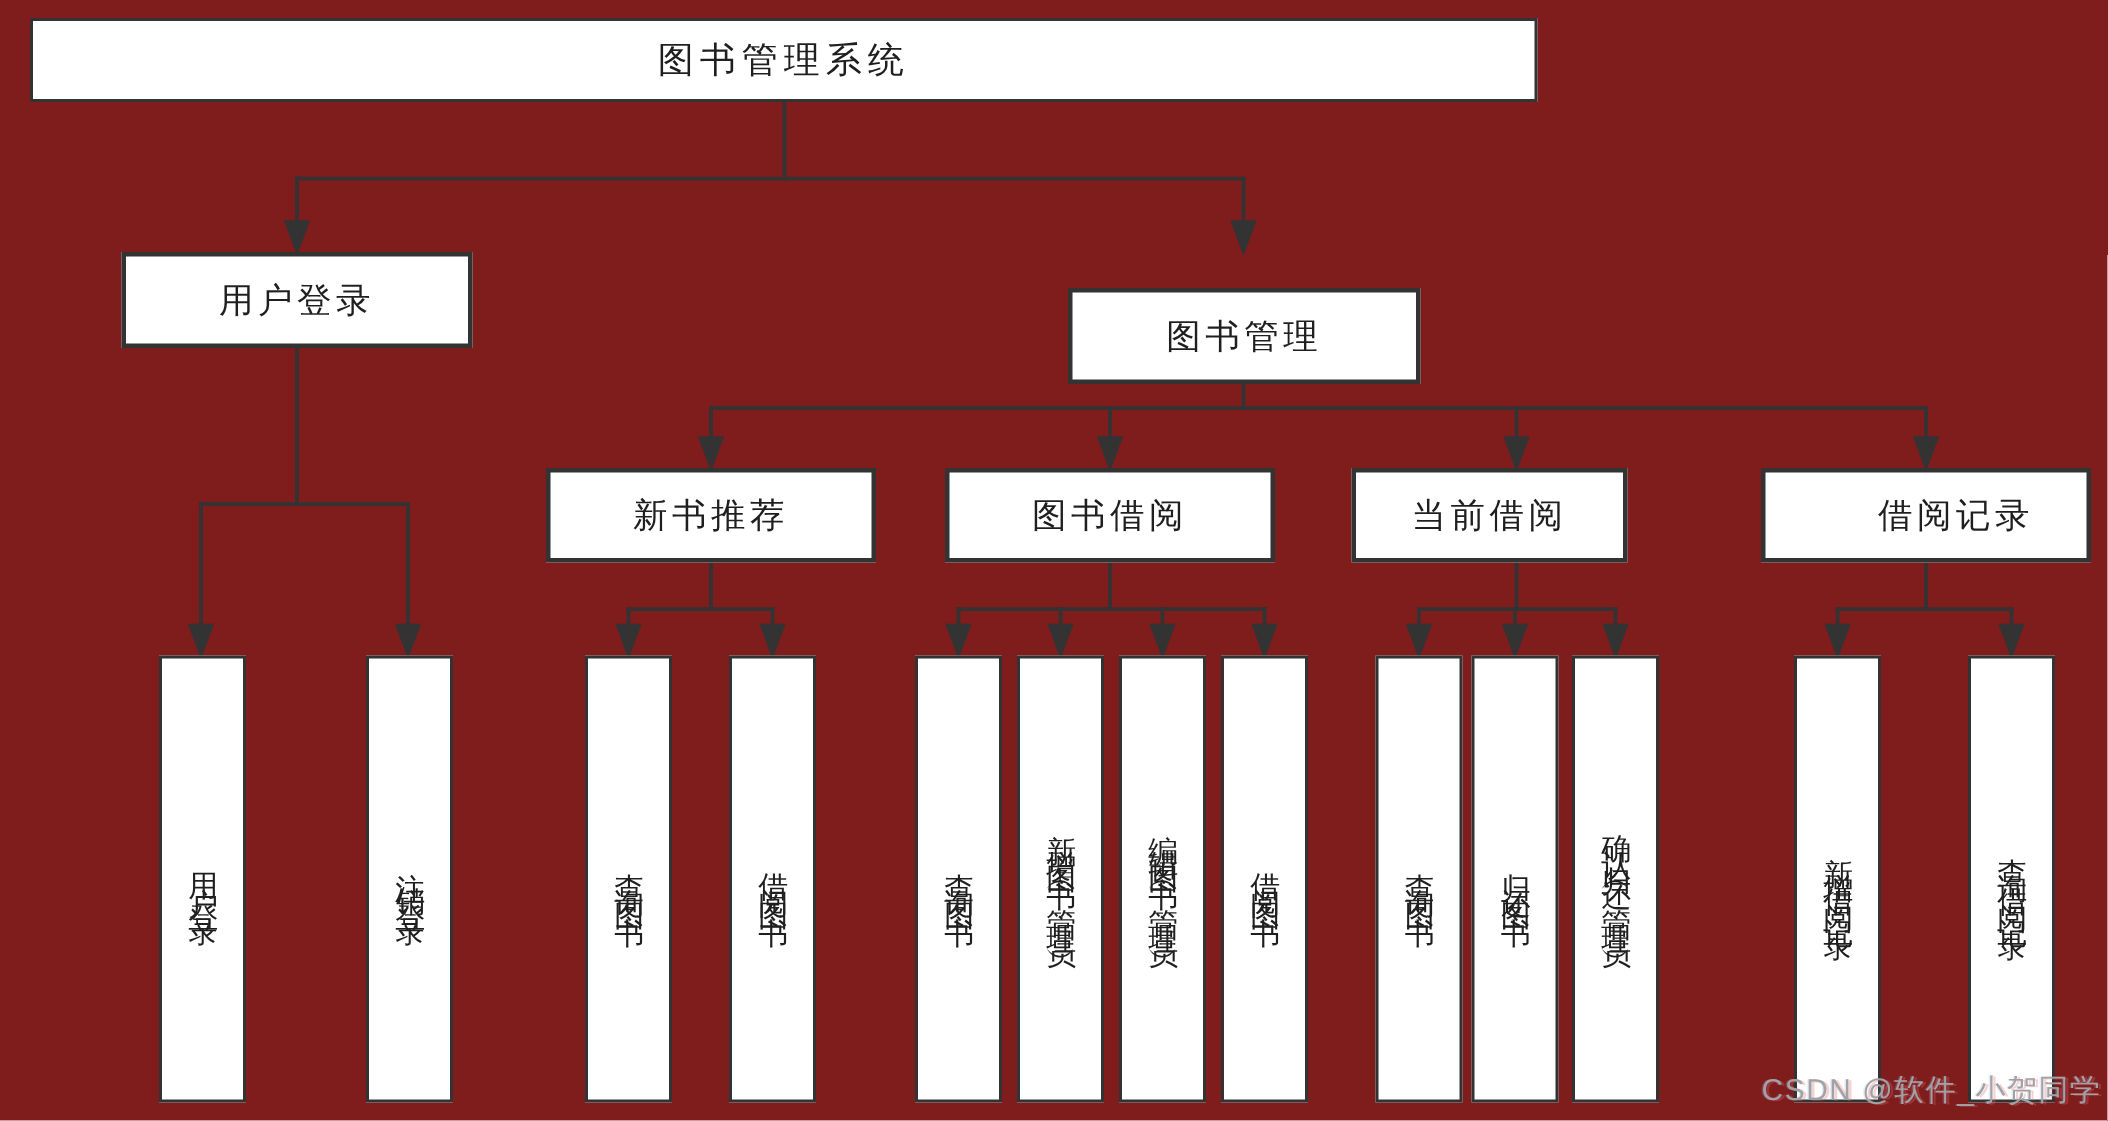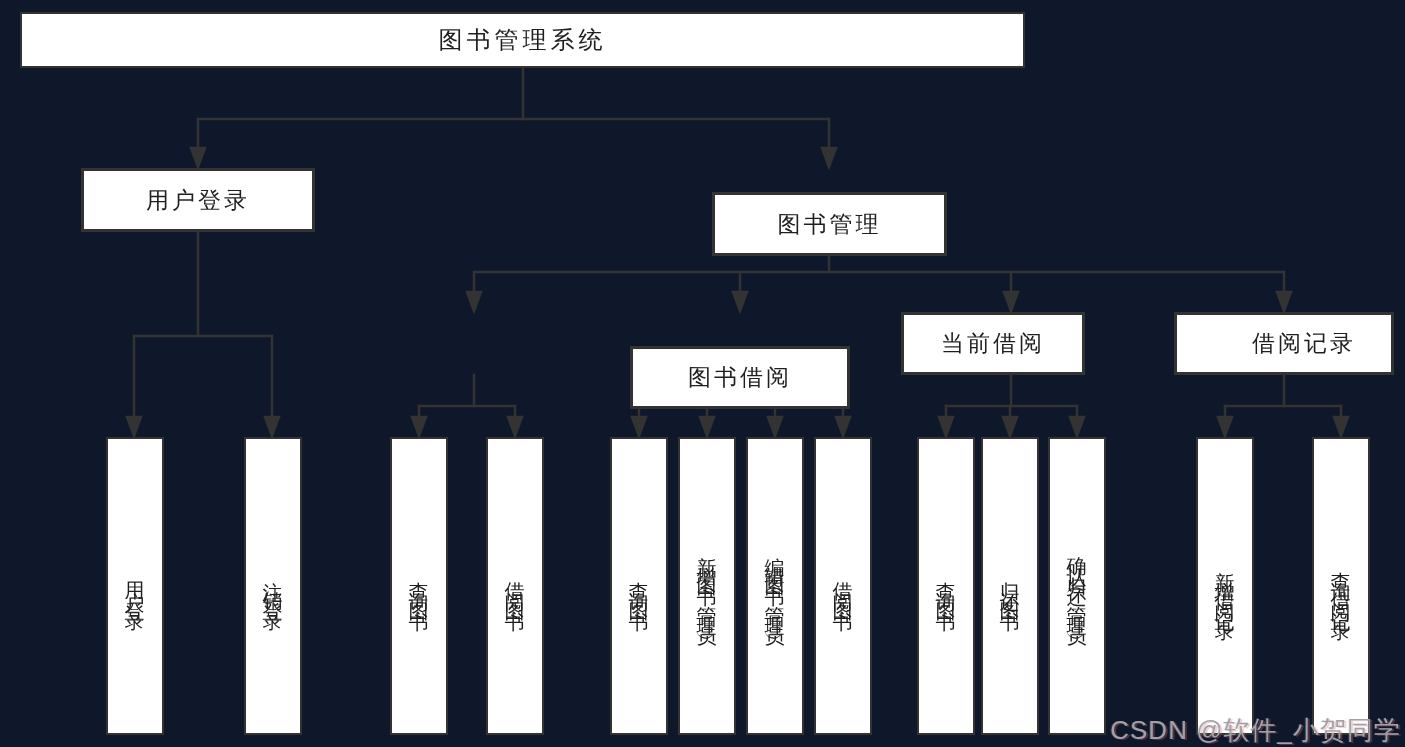--- a/index.html
+++ b/index.html
@@ -1,20 +1,20 @@
 <!DOCTYPE html>
 <html><head>
 <meta charset="utf-8">
 <style>
   html, body { margin: 0; padding: 0; background: #ffffff; }
   .stage {
     position: relative;
     width: 1405px;
     height: 747px;
-    background: #0f172a;
+    background: #7f1d1d;
     font-family: "Liberation Sans", "DejaVu Sans", sans-serif;
     color: #1f1f1f;
     overflow: hidden;
   }
   .wires {
     position: absolute;
     left: 0; top: 0;
     width: 1405px; height: 747px;
   }
   .box {
@@ -47,21 +47,21 @@
     text-orientation: mixed;
     font-size: 20px;
     letter-spacing: 10px;
     line-height: 1.1;
     white-space: nowrap;
   }
   .watermark {
     position: absolute;
     right: 4px;
     top: 713px;
-    font-size: 26px;
+    font-size: 20px;
     letter-spacing: 1px;
     color: #a2a2a6;
     text-shadow: 2px 1px 0 rgba(225, 110, 110, 0.30), -1px 0 0 rgba(150, 180, 225, 0.25);
     white-space: nowrap;
   }
 </style>
 </head>
 <body>
 
 <div class="stage">
@@ -148,21 +148,24 @@
     <span>图书管理系统</span>
   </div>
 
   <div class="box" style="left:81px; top:168px; width:234px; height:64px;">
     <span>用户登录</span>
   </div>
   <div class="box" style="left:712px; top:168px; width:235px; height:64px;margin-top:24px;">
     <span>图书管理</span>
   </div>
 
-  <div class="box" style="left:630px; top:312px; width:220px; height:63px;margin-top:34px;">
+  <div class="box" style="left:364px; top:312px; width:220px; height:63px;">
+    <span>新书推荐</span>
+  </div>
+  <div class="box" style="left:630px; top:312px; width:220px; height:63px;">
     <span>图书借阅</span>
   </div>
   <div class="box" style="left:901px; top:312px; width:184px; height:63px;">
     <span>当前借阅</span>
   </div>
   <div class="box" style="left:1174px; top:312px; width:220px; height:63px;padding-left:40px;">
     <span>借阅记录</span>
   </div>
 
   <div class="leaf" style="left:106px;">

